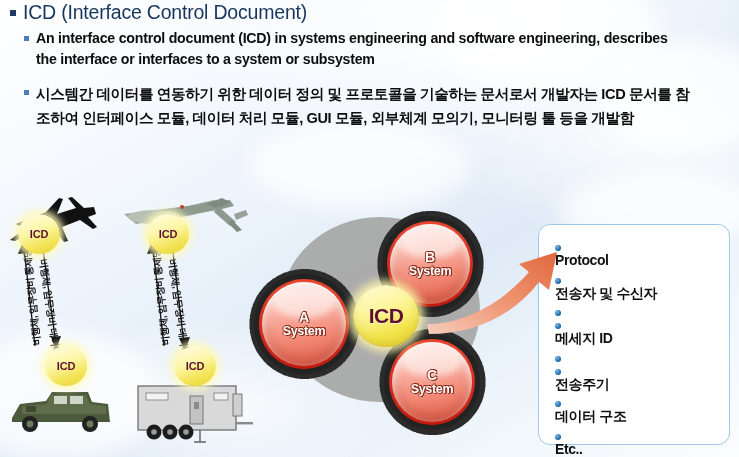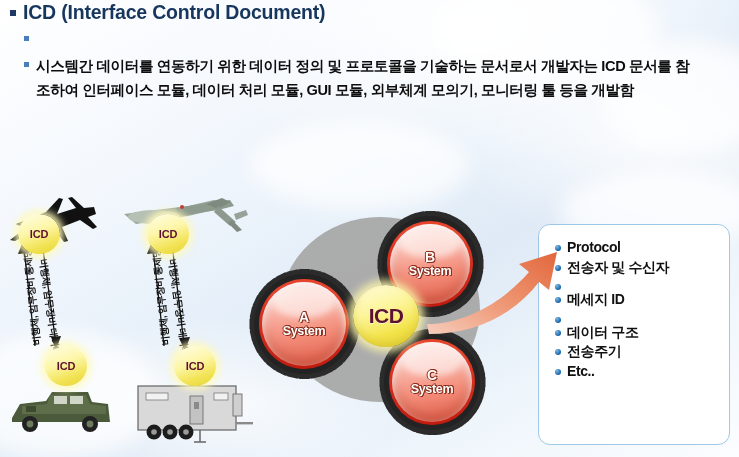--- a/index.html
+++ b/index.html
@@ -21,21 +21,21 @@
   
   .cloud{position:absolute;border-radius:50%;background:rgba(255,255,255,.72);filter:blur(10px);pointer-events:none;}
 
   
   .txtwrap{position:absolute;left:0;top:0;width:739px;z-index:6;}
   .line{display:flex;align-items:flex-start;}
   .bul{flex:0 0 auto;}
   .bul-l1{width:6px;height:6px;background:#1f3864;margin:10px 7px 0 10px;}
   .bul-l2{width:5px;height:5px;background:#4a7ebb;margin:8px 7px 0 0;}
   .title{
-    font-size:19.5px;color:#17365d;font-weight:700;letter-spacing:-.2px;
+    font-size:19.5px;color:#17365d;font-weight:400;letter-spacing:-.2px;
     line-height:25px;
   }
   .sub{
     font-size:14.2px;color:#0d0d0d;font-weight:bold;line-height:20.5px;
     letter-spacing:-.25px;
   }
   .indent1{padding-left:24px;margin-top:3px;}
   .indent2{padding-left:24px;margin-top:13px;}
   .kor{
     font-size:14.6px;color:#0d0d0d;font-weight:bold;line-height:24px;
@@ -45,21 +45,21 @@
   
   #panel{
     position:absolute;left:538px;top:224px;width:192px;height:221px;
     background:#ffffff;border:1.6px solid #9ec8e8;border-radius:12px;
     box-sizing:border-box;z-index:7;
   }
   #panel ul{list-style:none;margin:0;padding:13px 0 0 16px;}
   #panel li{
     display:flex;align-items:flex-start;
     font-size:14px;font-weight:bold;color:#111111;
-    line-height:19.6px;letter-spacing:-.4px;
+    line-height:19.6px;letter-spacing:-.4px;flex-direction:column;
   }
   .dot{
     flex:0 0 auto;width:6px;height:6px;border-radius:50%;
     background:radial-gradient(circle at 32% 30%,#7fb6e0,#1f6cb0 62%,#14497a);
     margin:7px 6px 0 0;
   }
 
   
   #cluster{position:absolute;left:250px;top:212px;width:300px;height:230px;z-index:5;}
   .greyblob{
@@ -147,20 +147,21 @@
 
   <div class="txtwrap">
 
     <div class="line">
       <span class="bul bul-l1"></span>
       <span class="title">ICD (Interface Control Document)</span>
     </div>
 
     <div class="line indent1">
       <span class="bul bul-l2"></span>
+      <span class="sub" style="width:655px;">An interface control document (ICD) in systems engineering and software engineering, describes the interface or interfaces to a system or subsystem</span>
     </div>
 
     <div class="line indent2">
       <span class="bul bul-l2"></span>
       <span class="kor" style="width:662px;">시스템간 데이터를 연동하기 위한 데이터 정의 및 프로토콜을 기술하는 문서로서 개발자는 ICD 문서를  참조하여 인터페이스 모듈, 데이터 처리 모듈, GUI 모듈,  외부체계 모의기, 모니터링 툴 등을 개발함</span>
     </div>
   </div>
 
   <div class="scene" style="left:2px;top:196px;width:120px;height:258px;">
     <svg width="120" height="258" style="position:absolute;left:0;top:0;">
@@ -360,26 +361,26 @@
         </li>
       <li>
           <span class="dot"></span>
           <span>메세지 ID</span>
         </li>
       <li>
           <span class="dot"></span>
         </li>
       <li>
           <span class="dot"></span>
+          <span>전송주기</span>
+        </li>
+      <li>
+          <span class="dot"></span>
           <span>데이터 구조</span>
         </li>
       <li>
           <span class="dot"></span>
-          <span>전송주기</span>
-        </li>
-      <li>
-          <span class="dot"></span>
           <span>Etc..</span>
         </li>
     </ul>
   </div>
 
 </div>
 
 </body></html>

